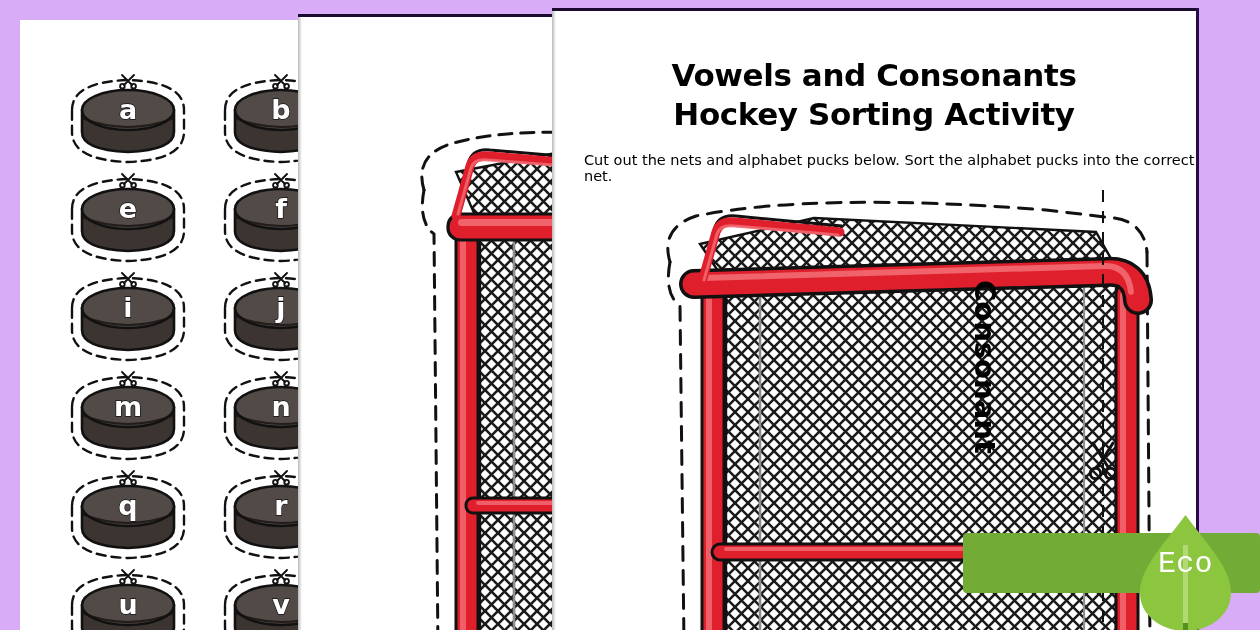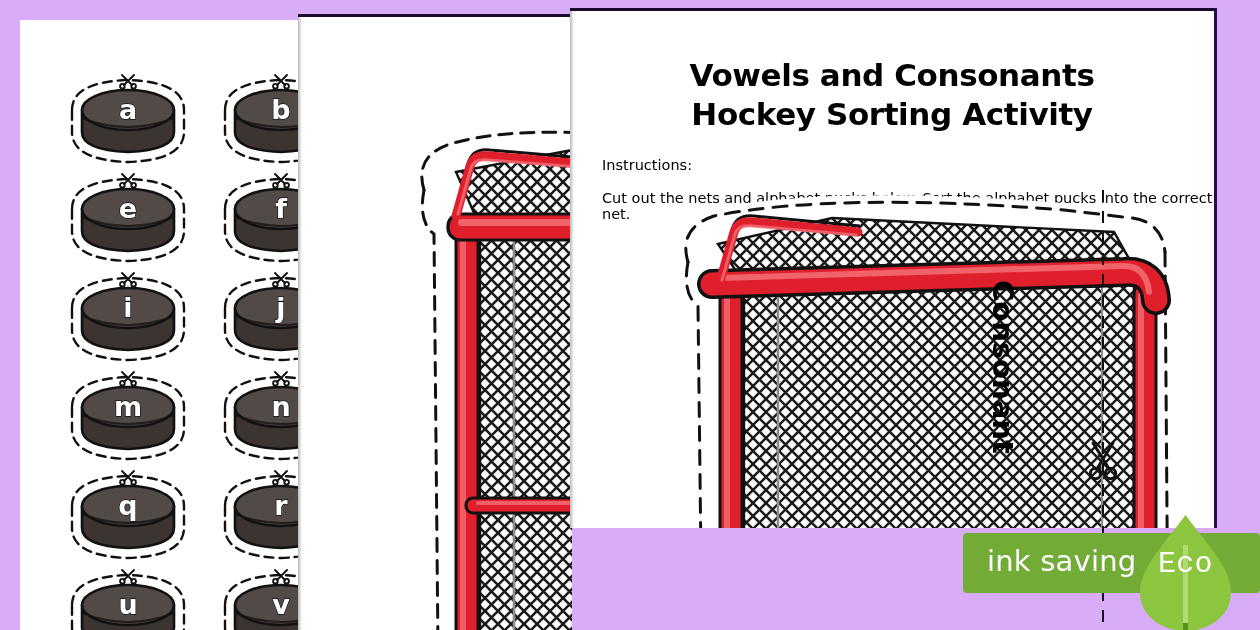--- a/index.html
+++ b/index.html
@@ -39,21 +39,21 @@
   }
   .page-topline {
     position: absolute;
     top: 0; left: 0;
     width: 100%; height: 3px;
     background: #1a0b2e;
   }
 
   #page-back  { left: 20px;  top: 20px;  width: 280px; height: 610px; }
   #page-mid   { left: 298px; top: 14px;  width: 274px; height: 616px; }
-  #page-front { left: 570px; top: 8px;   width: 644px; height: 520px; }
+  #page-front { left: 552px; top: 8px;   width: 644px; height: 622px; }
 
   #page-front { border-right: 3px solid #2a0b4a; }
 
   
   .ws-title {
     text-align: center;
     font-family: "DejaVu Sans", sans-serif;
     font-weight: bold;
     font-size: 31px;
     line-height: 1.27;
@@ -395,21 +395,20 @@
         <rect x="82" y="371" width="320" height="4" rx="2" fill="#f26a72" opacity="0.85"></rect>
       </svg>
     </div>
   </div>
 
   <div class="page" id="page-front">
     <div class="page-shadow-left"></div>
     <div class="page-topline"></div>
 
     <div class="ws-title">Vowels and Consonants Hockey Sorting Activity</div>
-    <div class="ws-label">Instructions:</div>
     <div class="ws-instructions">Cut out the nets and alphabet pucks below. Sort the alphabet pucks into the correct net.</div>
 
     <div class="net-wrap" style="left:92px; top:196px;">
       <svg width="560" height="440" viewBox="0 0 560 440">
         <defs>
           <pattern id="meshA" width="13" height="13" patternUnits="userSpaceOnUse">
             <rect width="13" height="13" fill="#ffffff"></rect>
             <path d="M-3 3 L3 -3 M0 13 L13 0 M10 16 L16 10" stroke="#1a1a1a" stroke-width="2.5" fill="none"></path>
             <path d="M-3 10 L3 16 M0 0 L13 13 M10 -3 L16 3" stroke="#1a1a1a" stroke-width="2.5" fill="none"></path>
           </pattern>
@@ -464,17 +463,16 @@
 
   <div id="eco-badge">
     <div class="eco-bar"></div>
     <div class="eco-leaf">
       <svg width="105" height="128" viewBox="0 0 105 128">
         <path d="M52.5 4 C78 38 98 58 98 82 C98 104 77 120 52.5 120 C28 120 7 104 7 82 C7 58 27 38 52.5 4 Z" fill="#8cc63f"></path>
         <rect x="50" y="34" width="5" height="94" fill="#b9dd7d" opacity="0.85"></rect>
         <rect x="50" y="112" width="5" height="16" fill="#57901f"></rect>
       </svg>
     </div>
-    <div class="eco-text">ink saving</div>
     <div class="eco-word">Eco</div>
   </div>
 
 </div>
 
 </body></html>

